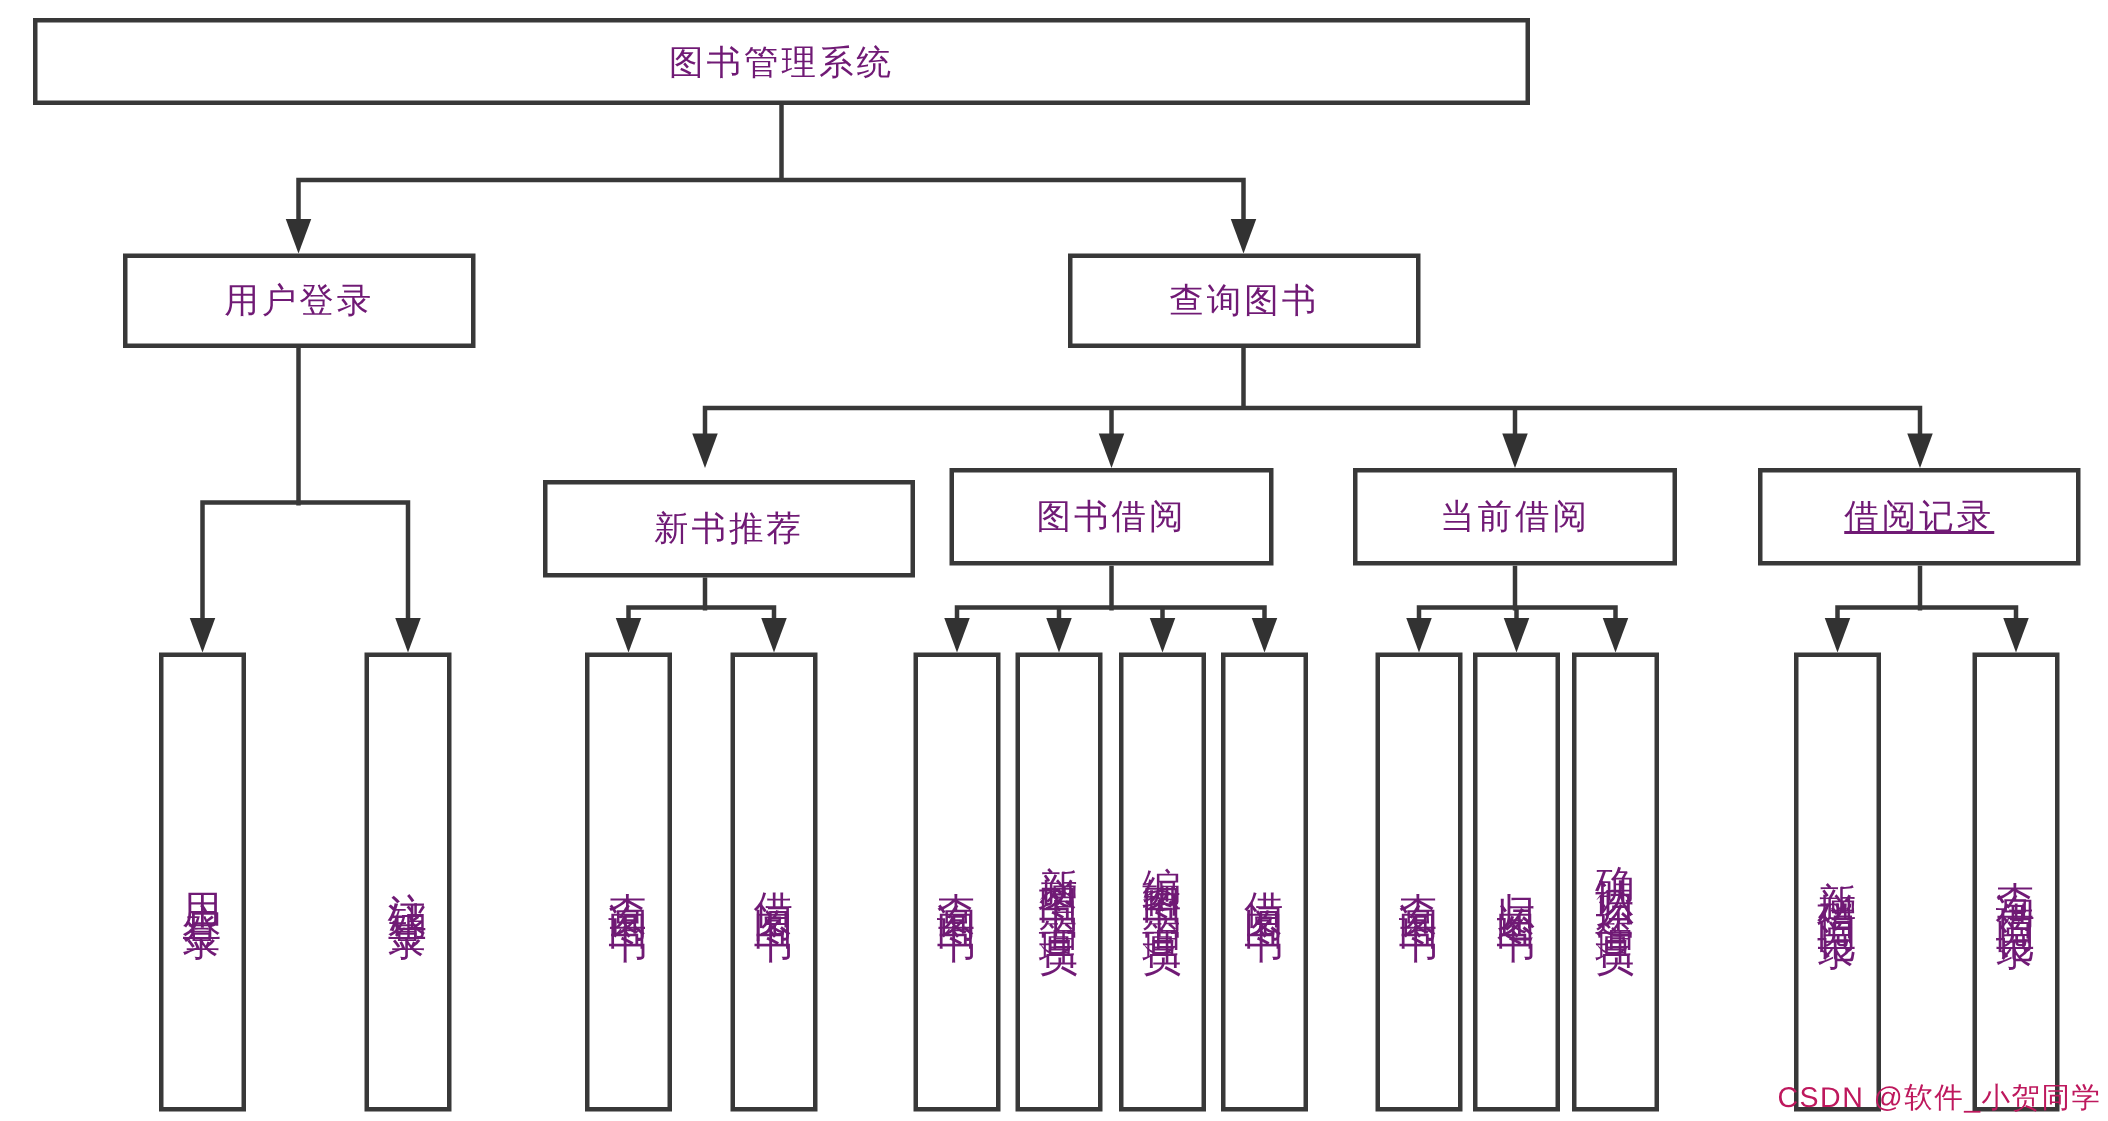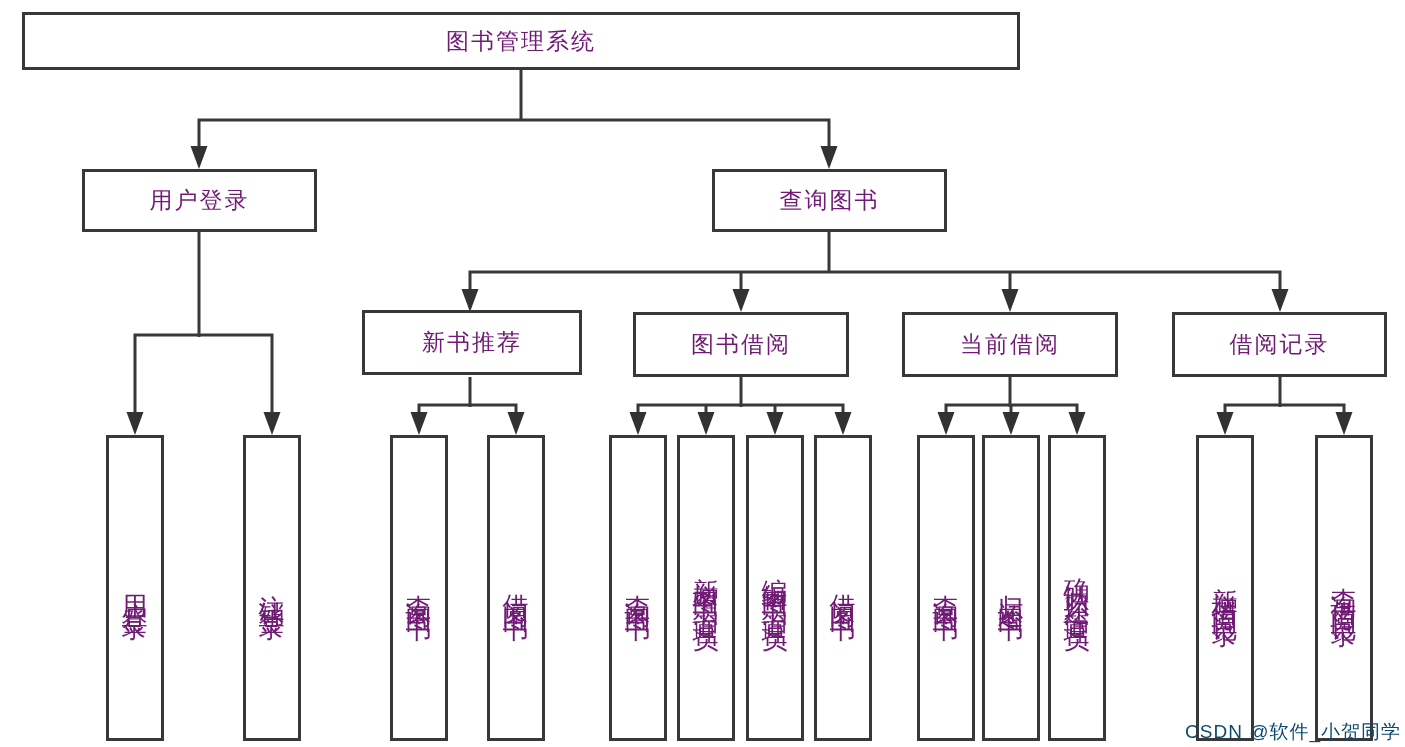--- a/index.html
+++ b/index.html
@@ -27,21 +27,21 @@
     text-orientation:mixed;
     font-size:26px;
     letter-spacing:7px;
     line-height:1;
     white-space:nowrap;
   }
   #watermark{
     position:absolute;
     right:4px;bottom:2px;
     font-size:19px;
-    color:#0c4a6e;
+    color:#be185d;
     letter-spacing:1px;
     z-index:5;
   }
   line,polyline{stroke:#383838;stroke-width:3;fill:none;}
   polygon{fill:#323232;stroke:none;}
 </style>
 </head>
 <body>
 
 <div id="stage">
@@ -98,30 +98,30 @@
     <span>图书管理系统</span>
   </div>
 
   <div class="box hbox" style="left:82px;top:169px;width:235px;height:63px;">
     <span>用户登录</span>
   </div>
   <div class="box hbox" style="left:712px;top:169px;width:235px;height:63px;">
     <span>查询图书</span>
   </div>
 
-  <div class="box hbox" style="left:362px;top:310px;width:220px;height:65px;">
+  <div class="box hbox" style="left:362px;top:320px;width:248px;height:65px;">
     <span>新书推荐</span>
   </div>
   <div class="box hbox" style="left:633px;top:312px;width:216px;height:65px;">
     <span>图书借阅</span>
   </div>
   <div class="box hbox" style="left:902px;top:312px;width:216px;height:65px;">
     <span>当前借阅</span>
   </div>
-  <div class="box hbox" style="left:1172px;top:312px;width:215px;height:65px;">
+  <div class="box hbox" style="left:1172px;top:312px;width:215px;height:65px;text-decoration:underline;">
     <span>借阅记录</span>
   </div>
 
   <div class="box leaf" style="left:106px;">
     <span class="vtext">用户登录</span>
   </div>
   <div class="box leaf" style="left:243px;">
     <span class="vtext">注销登录</span>
   </div>
 

